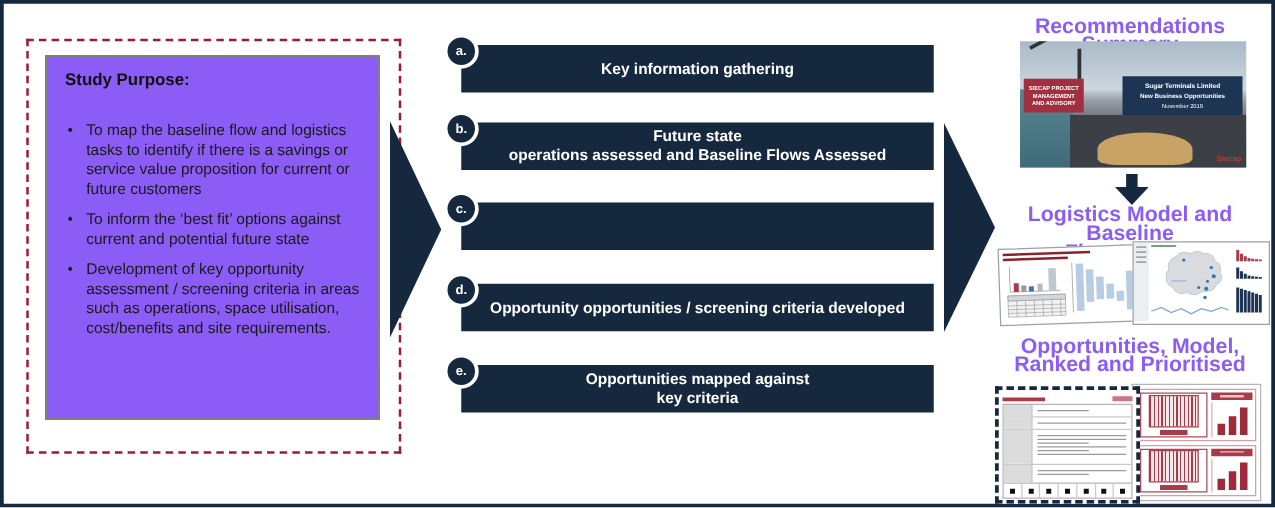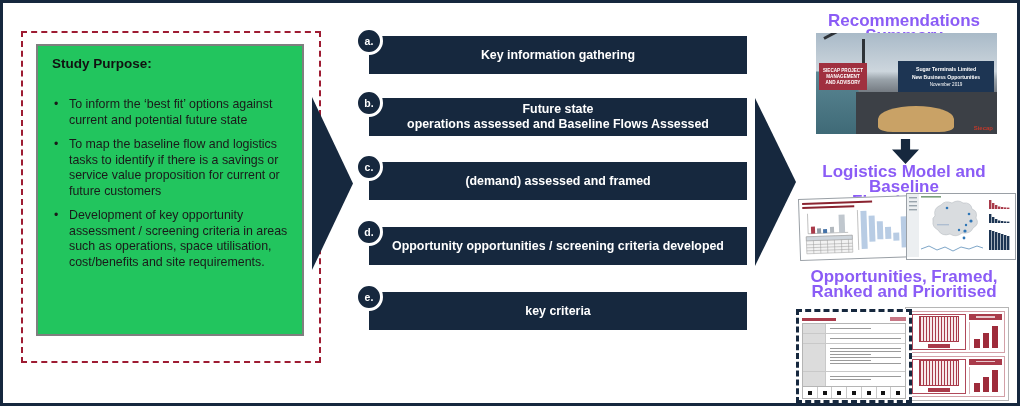--- a/index.html
+++ b/index.html
@@ -1,20 +1,20 @@
 <!DOCTYPE html>
 <html><head>
 <meta charset="utf-8">
 <style>
   html,body{margin:0;padding:0;background:#fff;font-family:"Liberation Sans",sans-serif;}
   .frame{position:relative;width:1020px;height:406px;background:#ffffff;border:3px solid #16283e;box-sizing:border-box;overflow:hidden;}
 
   
   .dashed-box{position:absolute;left:18px;top:28px;width:296px;height:328px;border:2px dashed #9e1b32;}
-  .study-box{position:absolute;left:33px;top:41px;width:268px;height:292px;border:2px solid #7f7f7f;background:#22c55e;box-sizing:border-box;padding:10px 12px 8px 14px;}
+  .study-box{position:absolute;left:33px;top:41px;width:268px;height:292px;border:2px solid #7f7f7f;background:#8b5cf6;box-sizing:border-box;padding:10px 12px 8px 14px;}
   .study-title{font-size:13.5px;font-weight:bold;color:#111;margin:0 0 26px 0;}
   .study-list{margin:0;padding:0;list-style:none;}
   .study-list li{position:relative;padding-left:17px;font-size:12.4px;line-height:15.5px;color:#1a1a1a;margin-bottom:9px;}
   .study-list li::before{content:"\2022";position:absolute;left:2px;top:0;color:#1a1a1a;}
 
   
   .tri{position:absolute;background:#16283e;clip-path:polygon(0 0,100% 50%,0 100%);}
   .tri1{left:309px;top:94px;width:41px;height:173px;}
   .tri2{left:752px;top:95px;width:41px;height:168px;}
 
@@ -83,22 +83,22 @@
 </style>
 </head>
 <body>
 
 <div class="frame">
 
   <div class="dashed-box"></div>
   <div class="study-box">
     <p class="study-title">Study Purpose:</p>
     <ul class="study-list">
+      <li><span>To map the baseline flow and logistics tasks to identify if there is a savings or service value proposition for current or future customers</span></li>
       <li><span>To inform the ‘best fit’ options against current and potential future state</span></li>
-      <li><span>To map the baseline flow and logistics tasks to identify if there is a savings or service value proposition for current or future customers</span></li>
       <li><span>Development of key opportunity assessment / screening criteria in areas such as operations, space utilisation, cost/benefits and site requirements.</span></li>
     </ul>
   </div>
 
   <div class="tri tri1"></div>
   <div class="tri tri2"></div>
 
   <div class="step" style="top:33px;">
     <div class="badge">a.</div>
     <div class="bar">
@@ -109,33 +109,33 @@
   <div class="step" style="top:95px;">
     <div class="badge">b.</div>
     <div class="bar">
       <div class="line">Future state</div>
       <div class="line">operations assessed and Baseline Flows Assessed</div>
     </div>
   </div>
   <div class="step" style="top:159px;">
     <div class="badge">c.</div>
     <div class="bar">
-      <div class="line">(demand) assessed and framed</div>
     </div>
   </div>
   <div class="step" style="top:224px;">
     <div class="badge">d.</div>
     <div class="bar">
       <div class="line">Opportunity opportunities / screening criteria developed</div>
 
     </div>
   </div>
   <div class="step" style="top:289px;">
     <div class="badge">e.</div>
     <div class="bar">
+      <div class="line">Opportunities mapped against</div>
       <div class="line">key criteria</div>
     </div>
   </div>
 
   <div class="rc-heading h-rec">Recommendations Summary</div>
 
   <div class="thumb-slide">
     <div class="slide-boom"></div>
     <div class="slide-mast"></div>
     <div class="slide-structures"></div>
@@ -241,21 +241,21 @@
         <rect x="88" y="38" width="2.4" height="18"></rect>
           <rect x="91" y="39" width="2.4" height="17"></rect>
         <rect x="94" y="40" width="2.4" height="16"></rect>
           <rect x="97" y="41" width="2.4" height="15"></rect>
         <rect x="100" y="42" width="2.4" height="14"></rect>
       </g>
     </svg>
   </div>
 
   <div class="rc-heading h-opp">
-    <span class="line">Opportunities, Framed,</span>
+    <span class="line">Opportunities, Model,</span>
     <span class="line">Ranked and Prioritised</span>
   </div>
 
   <div class="thumb-doc">
     <div class="doc-head">
       <div class="doc-title-skel"></div>
       <div class="doc-logo-skel"></div>
     </div>
     <div class="doc-table">
       <div class="doc-row" style="height:9px;">

